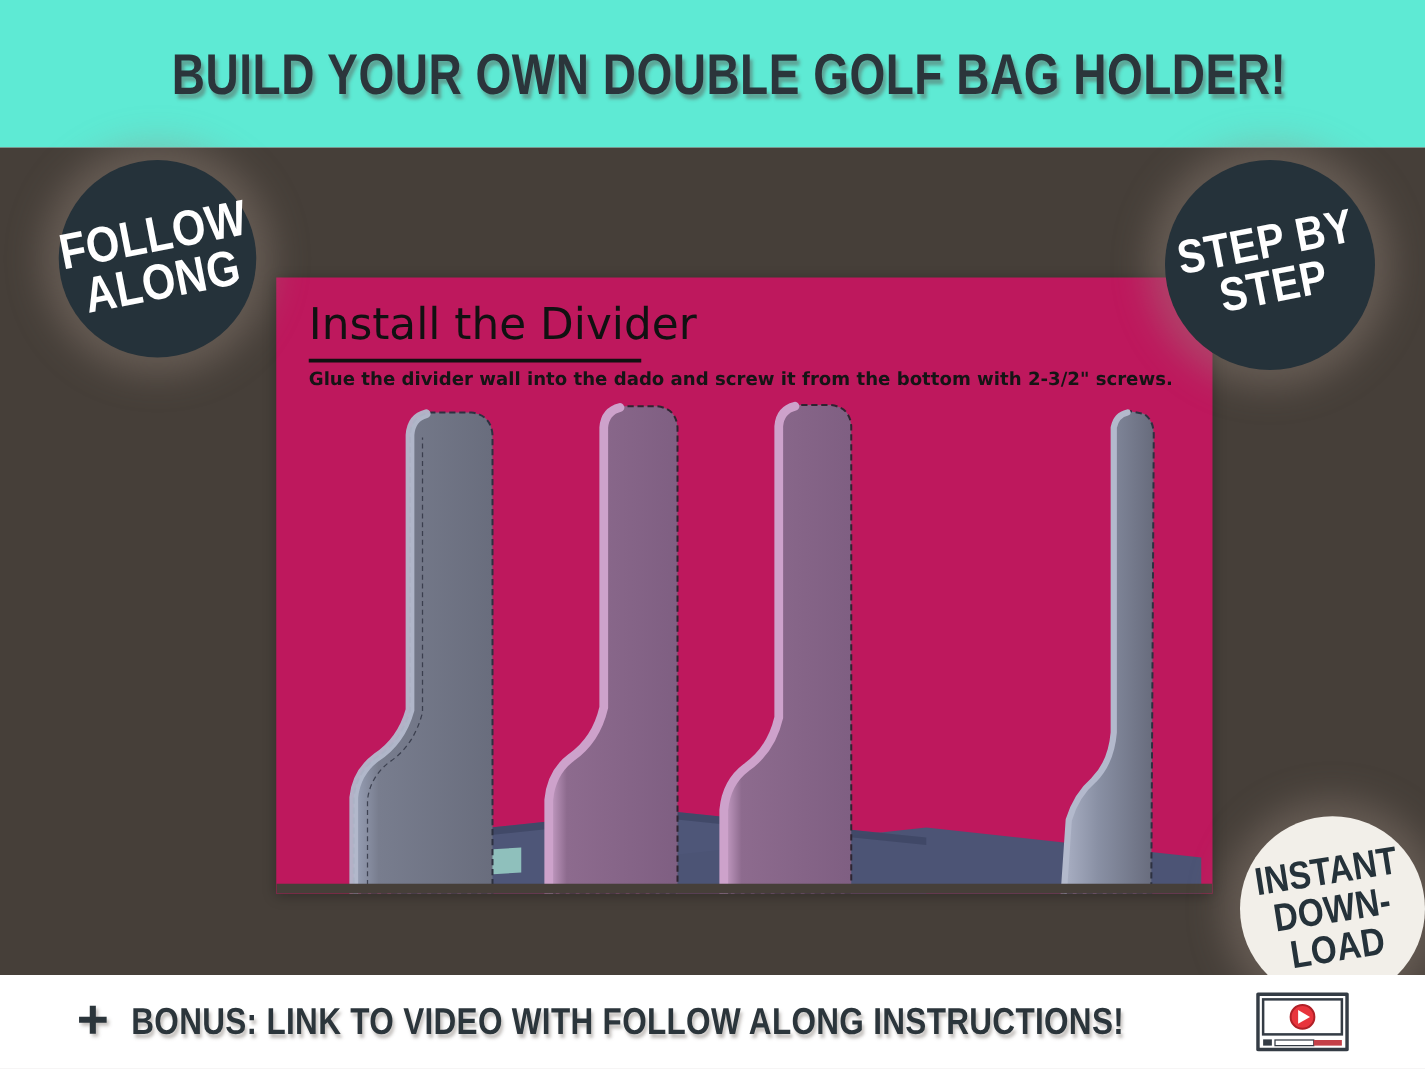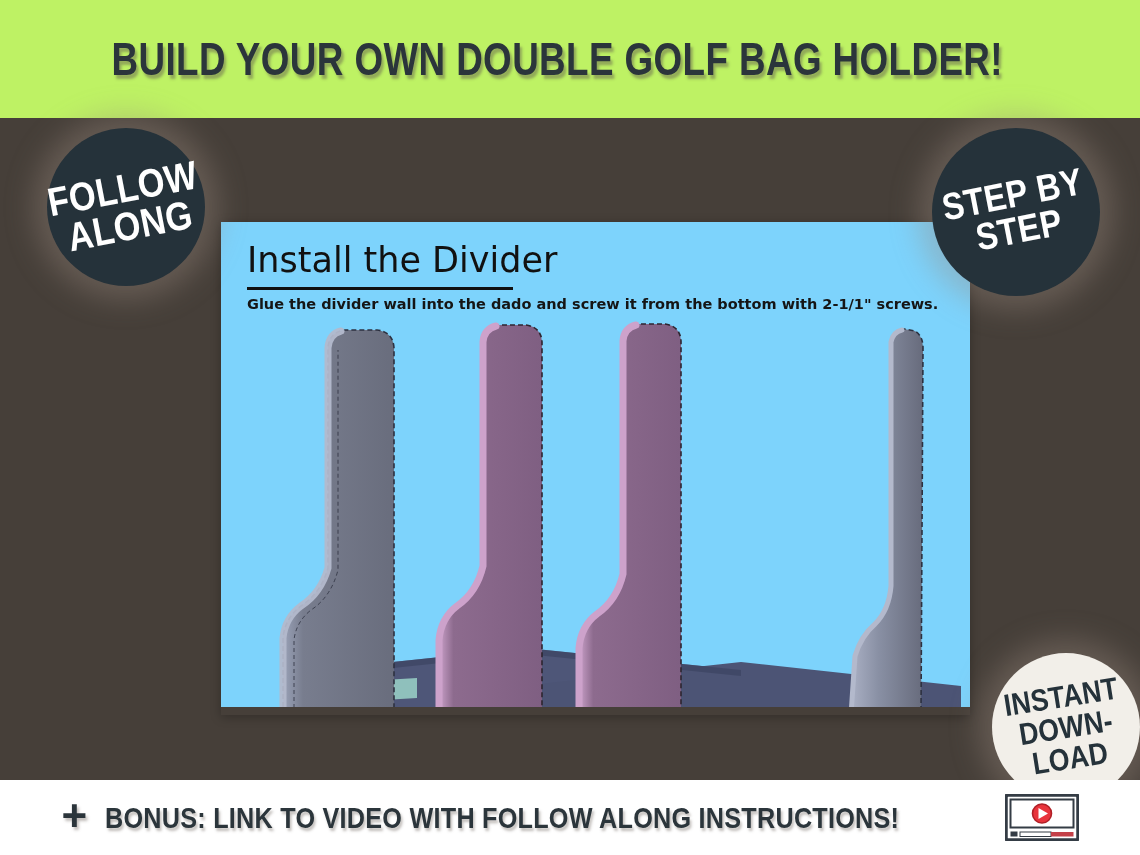--- a/index.html
+++ b/index.html
@@ -7,22 +7,22 @@
     width:1140px;height:855px;overflow:hidden;
     background:#ffffff;
     font-family:"Liberation Sans", sans-serif;
     -webkit-font-smoothing:antialiased;
   }
   .page{position:relative;width:1140px;height:855px;background:#fdfdfc;}
 
   
   .title-band{
     position:absolute;left:0;top:0;width:1140px;height:118px;
-    background:#bef264;
-    display:flex;align-items:center;justify-content:flex-start;
+    background:#5eead4;
+    display:flex;align-items:center;justify-content:flex-end;
   }
   .main-title{
     font-family:"Liberation Sans Narrow","Liberation Sans",sans-serif;
     font-weight:700;
     font-size:46px;
     letter-spacing:0.5px;
     color:#2b353b;
     transform:scaleX(0.80);
     transform-origin:center center;
     white-space:nowrap;
@@ -42,21 +42,21 @@
     color:#f2f0ec;
     font-weight:700;
     font-size:20px;
     letter-spacing:1.6px;
     text-shadow:2px 2px 3px rgba(0,0,0,0.35);
   }
 
   
   .doc-card{
     position:absolute;left:221px;top:222px;width:749px;height:493px;
-    background:#7dd3fc;
+    background:#be185d;
     overflow:hidden;
     box-shadow:0 2px 10px rgba(0,0,0,0.28);
   }
   .doc-heading{
     position:absolute;left:26px;top:18px;
     font-family:"DejaVu Sans","Liberation Sans",sans-serif;
     font-weight:400;
     font-size:35px;
     color:#111111;
     letter-spacing:0px;
@@ -141,21 +141,21 @@
     <div class="main-title">BUILD YOUR OWN DOUBLE GOLF BAG HOLDER!</div>
   </div>
 
   <div class="dark-band"></div>
 
 
   <div class="doc-card">
 
     <div class="doc-heading">Install the Divider</div>
     <div class="doc-rule"></div>
-    <div class="doc-body">Glue the divider wall into the dado and screw it from the bottom with 2-1/1" screws.</div>
+    <div class="doc-body">Glue the divider wall into the dado and screw it from the bottom with 2-3/2" screws.</div>
 
     <div class="cad-stage">
       <svg viewBox="0 0 749 397" xmlns="http://www.w3.org/2000/svg">
         <defs>
           <linearGradient id="gGray" x1="0" y1="0" x2="1" y2="0">
             <stop offset="0%" stop-color="#9aa2b8"></stop>
             <stop offset="18%" stop-color="#787d8e"></stop>
             <stop offset="100%" stop-color="#696d7d"></stop>
           </linearGradient>
           <linearGradient id="gPink" x1="0" y1="0" x2="1" y2="0">

